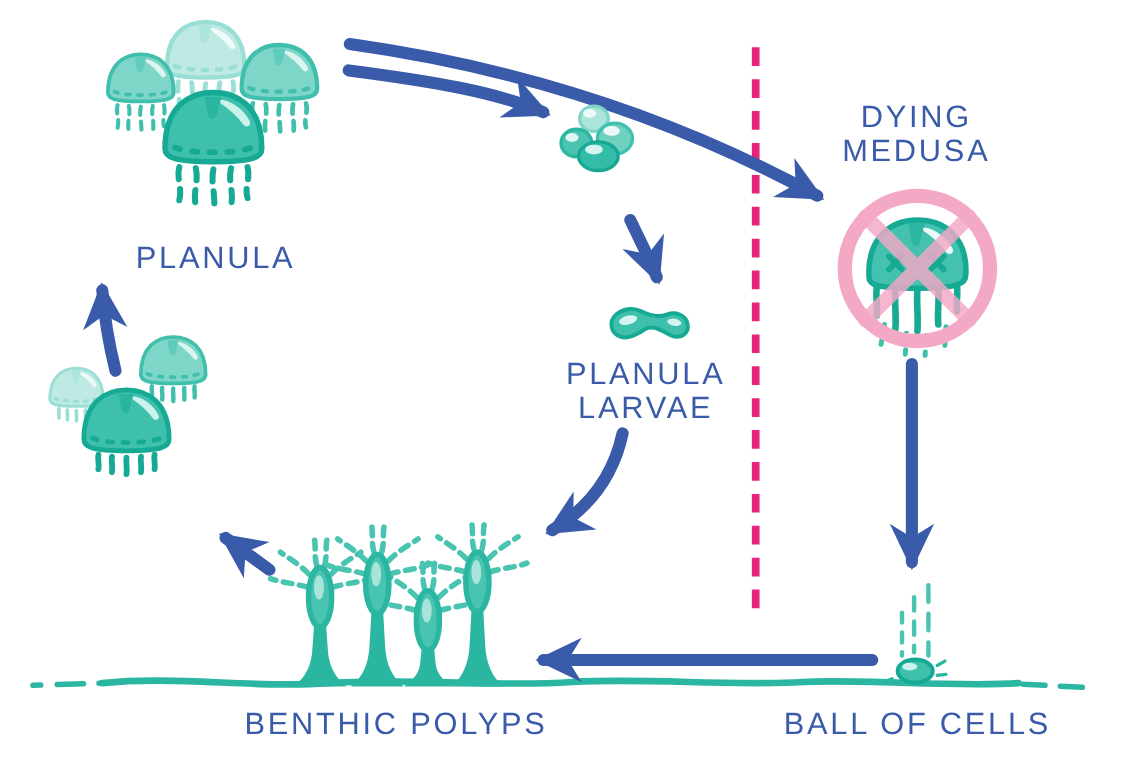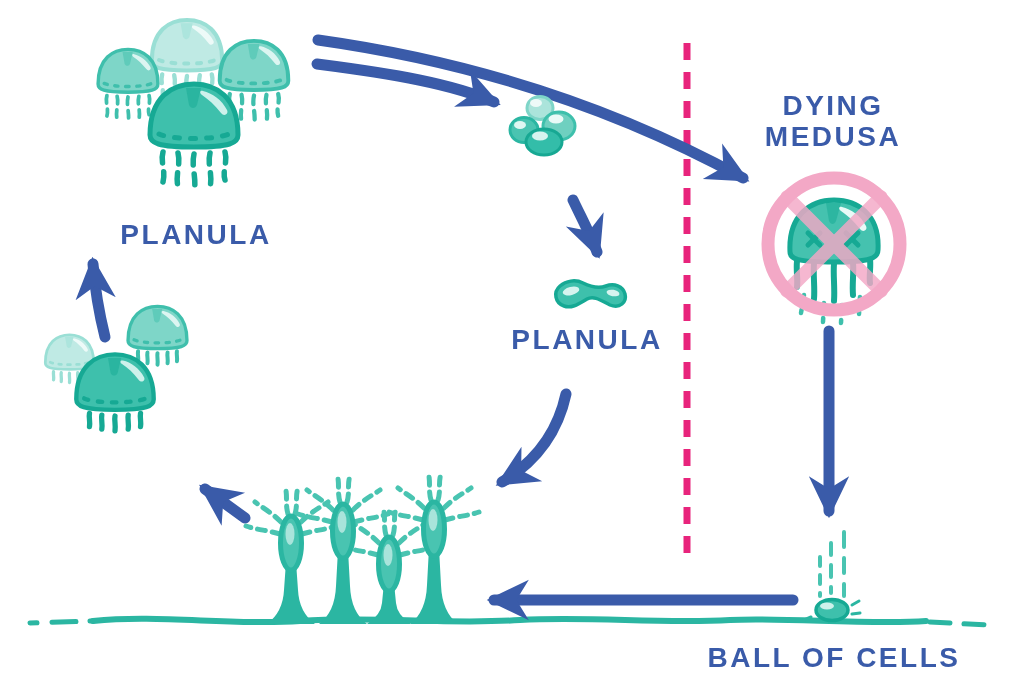--- a/index.html
+++ b/index.html
@@ -3,21 +3,21 @@
 <meta charset="utf-8">
 <style>
   html,body{margin:0;padding:0;background:#ffffff;}
   .canvas{
     position:relative;width:1024px;height:700px;background:#ffffff;
     overflow:hidden;font-family:"Liberation Sans",sans-serif;
   }
   .art{position:absolute;left:0;top:0;width:1024px;height:700px;}
   .label{
     position:absolute;transform:translateX(-50%);
-    color:#3A5BA9;font-weight:700;font-size:28px;line-height:1.12;
+    color:#3A5BA9;font-weight:400;font-size:28px;line-height:1.12;
     letter-spacing:2.5px;text-align:center;white-space:nowrap;
   }
   .label span{display:block;}
   
   .jfd{fill:var(--b,#3EC0AC);stroke:var(--l,#16A994);stroke-width:5;stroke-linejoin:round;}
   .jfh{fill:var(--h,#CDF1EB);}
   .jfp{fill:var(--l,#16A994);opacity:.5;}
   .jfo{fill:none;stroke:var(--l,#16A994);stroke-width:5;stroke-dasharray:5 11;stroke-linecap:round;}
   .jft{fill:none;stroke:var(--l,#16A994);stroke-width:5.5;stroke-dasharray:11 9;stroke-linecap:round;}
   .jfu{fill:none;stroke:var(--l,#16A994);stroke-width:6;stroke-linecap:round;}
@@ -192,22 +192,24 @@
         <path d="M811,617 L804,620"></path>
       </g>
     </g>
   </svg>
 
   <div class="label" style="left:196px;top:219px">PLANULA</div>
 
 
   <div class="label" style="left:587px;top:324px">
     <span>PLANULA</span>
+    <span>LARVAE</span>
   </div>
 
+  <div class="label" style="left:360px;top:642px">BENTHIC POLYPS</div>
 
 
   <div class="label" style="left:833px;top:90px">
     <span>DYING</span>
     <span>MEDUSA</span>
   </div>
 
   <div class="label" style="left:834px;top:642px">BALL OF CELLS</div>
 
 </div>

